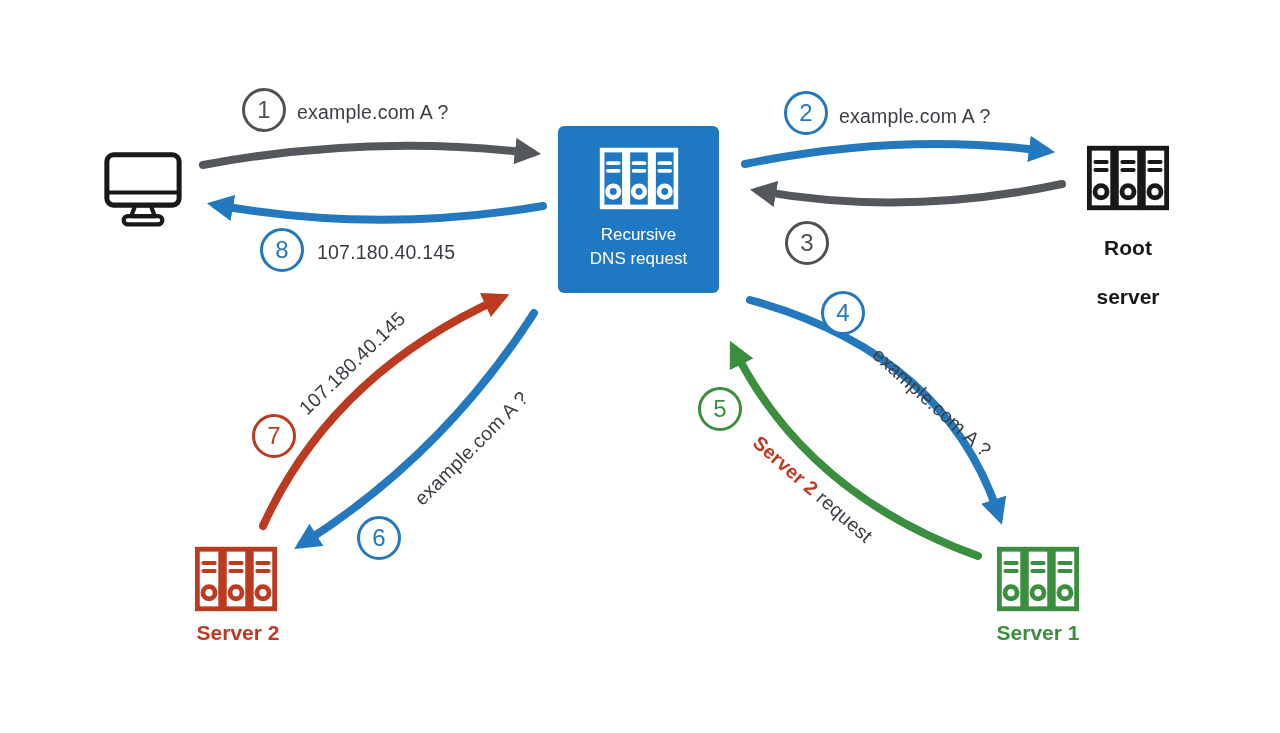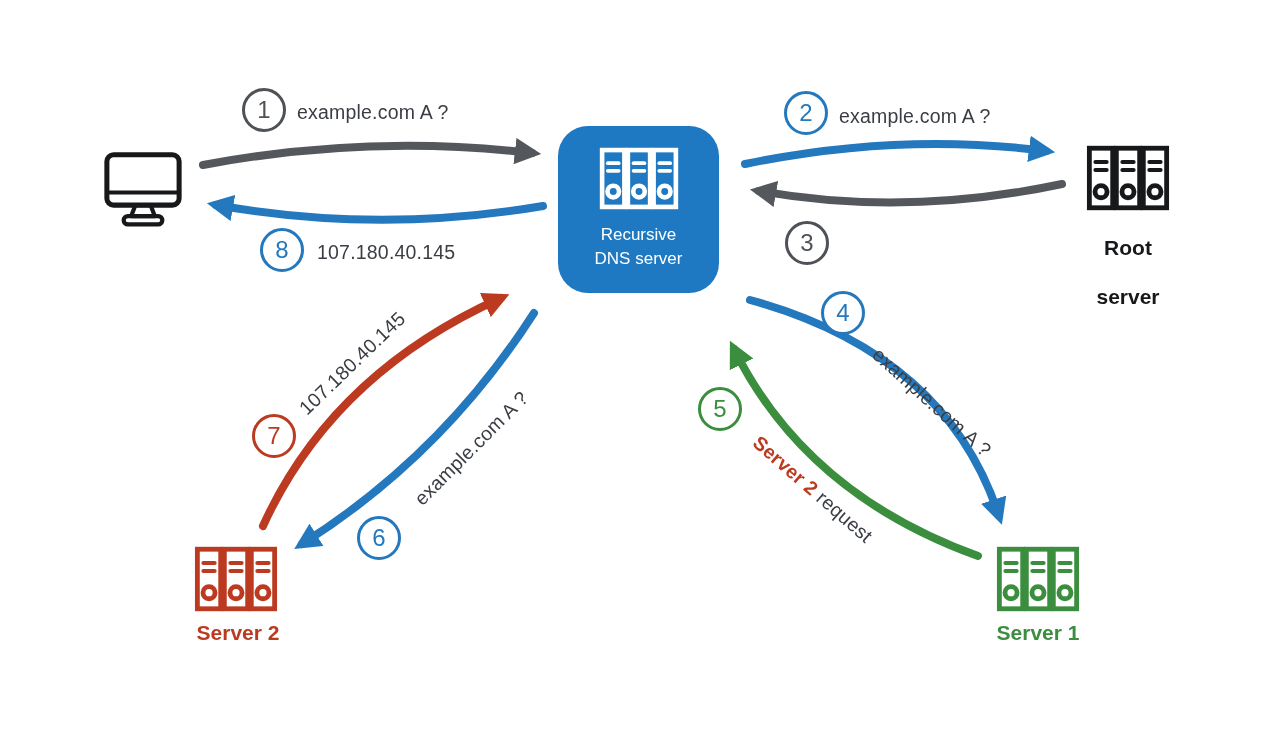--- a/index.html
+++ b/index.html
@@ -30,21 +30,21 @@
 
   .node-label{
     position:absolute;transform:translateX(-50%);text-align:center;
     font-weight:700;font-size:21px;line-height:1.16;color:#17181a;white-space:pre-line;
   }
   .node-label.green{color:#3a8e3d;}
   .node-label.red{color:#bc3a20;}
 
   .dns-box{
     position:absolute;left:558px;top:126px;width:161px;height:167px;
-    background:#1e79c2;border-radius:30px;box-sizing:border-box;
+    background:#1e79c2;border-radius:6px;box-sizing:border-box;
     display:flex;flex-direction:column;align-items:center;padding-top:21px;color:#ffffff;
   }
   .dns-box .box-label{margin-top:13px;font-size:17px;font-weight:500;text-align:center;line-height:1.4;}
   .icon-svg{position:absolute;display:block;}
 </style>
 </head>
 <body>
 
 <div class="canvas">
 
@@ -107,21 +107,21 @@
   <svg class="icon-svg" style="left:101px;top:147px;width:84px;height:86px;color:#17181a">
       <use href="#sym-monitor"></use>
     </svg>
 
   <div class="dns-box">
     <svg style="width:80px;height:63px;color:#ffffff">
         <use href="#sym-binders"></use>
       </svg>
     <div class="box-label">
       <span style="display:block">Recursive</span>
-      <span style="display:block">DNS server</span>
+      <span style="display:block">DNS request</span>
     </div>
   </div>
 
   <svg class="icon-svg" style="left:1086px;top:145px;width:84px;height:66px;color:#17181a">
       <use href="#sym-binders"></use>
     </svg>
   <div class="node-label" style="left:1128px;top:212px">
     <span style="display:block">Root</span>
     <span style="display:block">server</span>
   </div>

